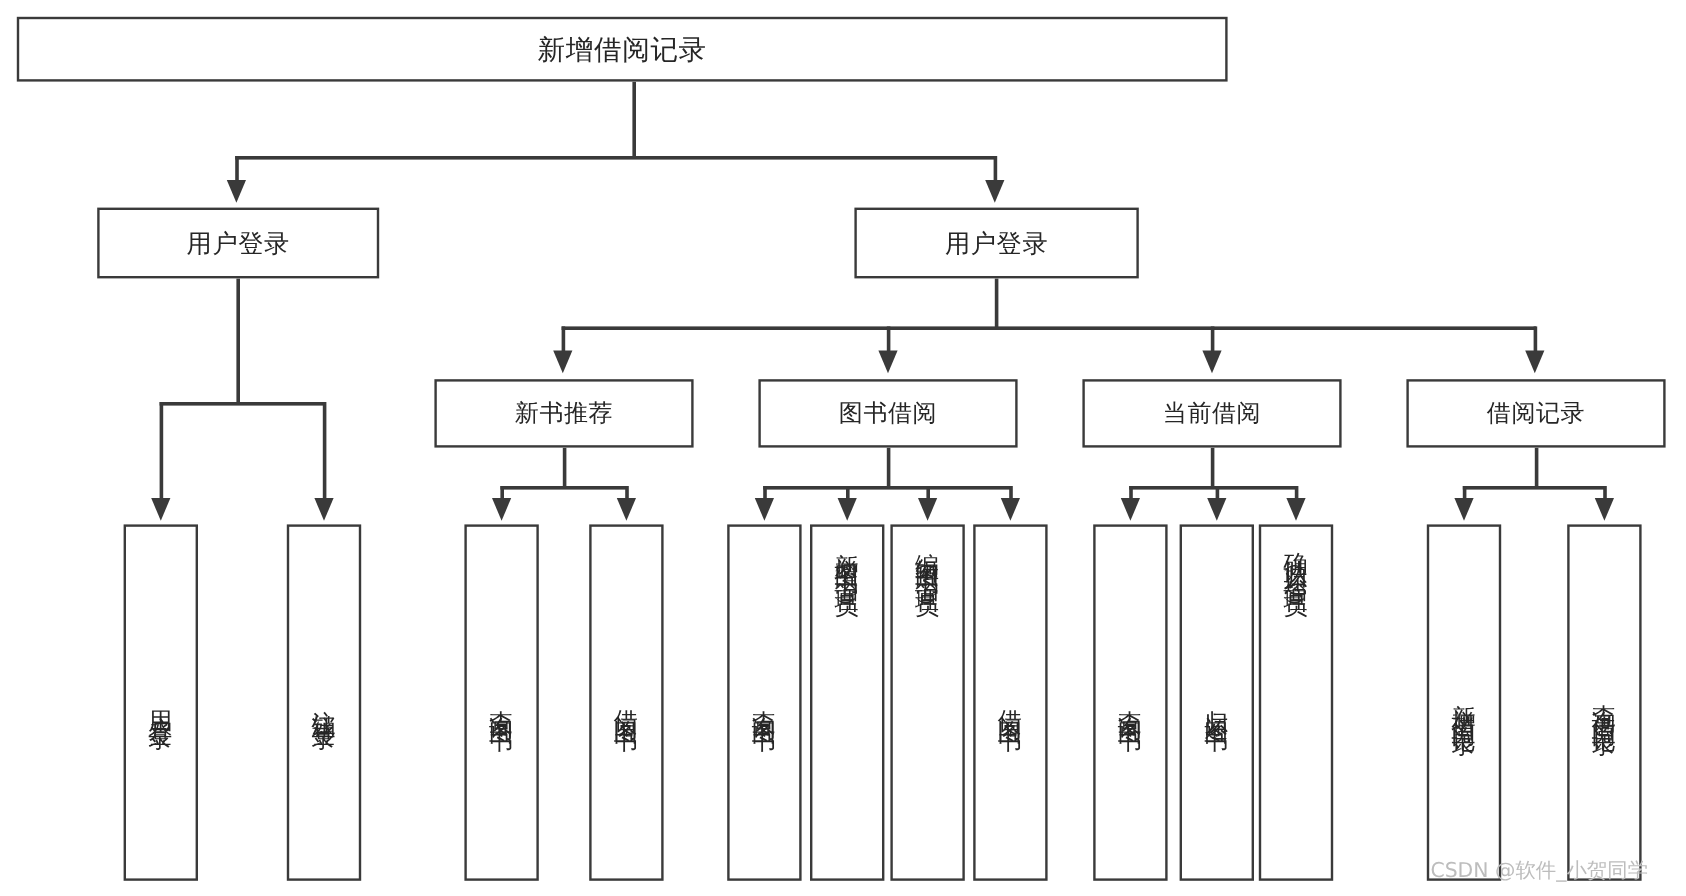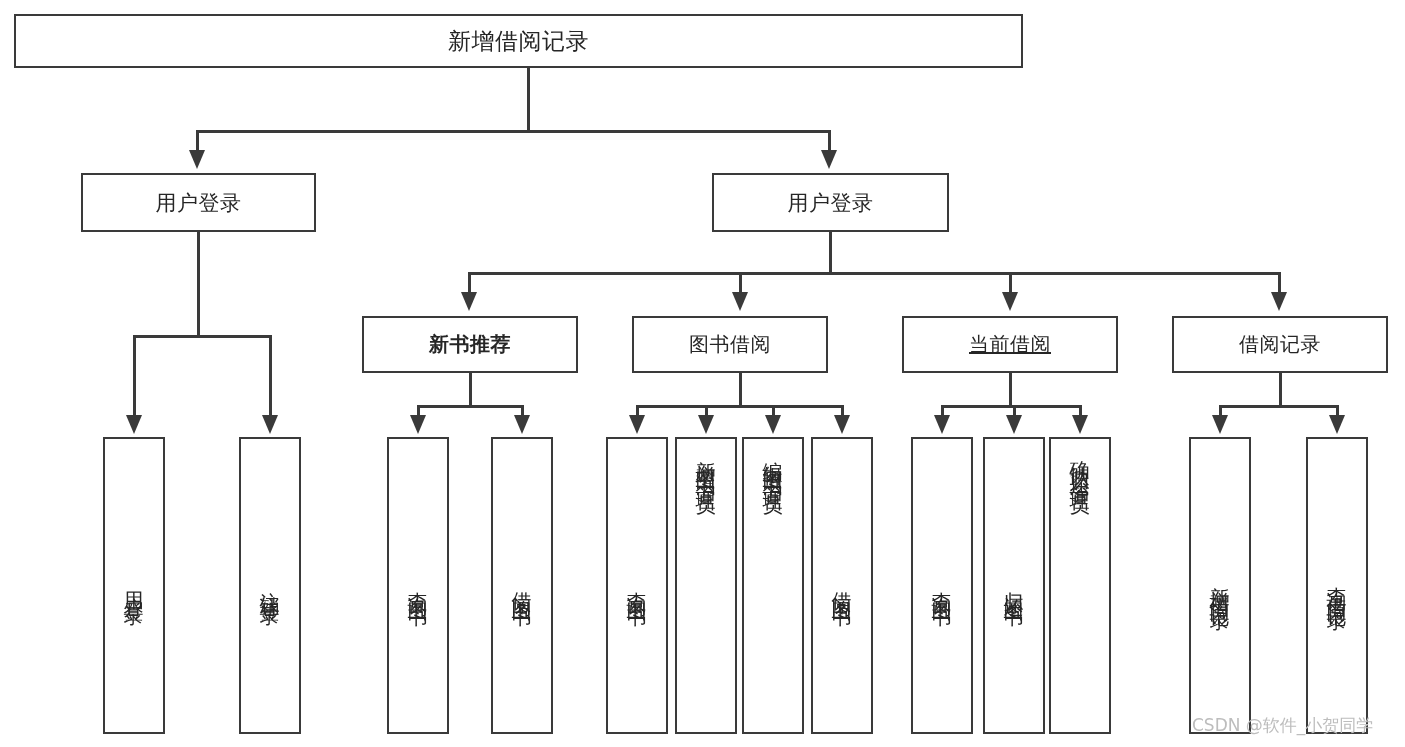--- a/index.html
+++ b/index.html
@@ -138,27 +138,27 @@
 
   <div class="vline" style="left:739px; top:272px; height:22px;"></div>
   <div class="arrow" style="left:732px; top:292px;"></div>
 
   <div class="vline" style="left:1009px; top:272px; height:22px;"></div>
   <div class="arrow" style="left:1002px; top:292px;"></div>
 
   <div class="vline" style="left:1278px; top:272px; height:22px;"></div>
   <div class="arrow" style="left:1271px; top:292px;"></div>
 
-  <div class="node level2" style="left:362px; top:316px; width:216px; height:57px;font-weight:bold;">
+  <div class="node level2" style="left:362px; top:316px; width:216px; height:57px;">
     <span class="label-h">新书推荐</span>
   </div>
-  <div class="node level2" style="left:632px; top:316px; width:196px; height:57px;">
+  <div class="node level2" style="left:632px; top:316px; width:216px; height:57px;">
     <span class="label-h">图书借阅</span>
   </div>
-  <div class="node level2" style="left:902px; top:316px; width:216px; height:57px;text-decoration:underline;">
+  <div class="node level2" style="left:902px; top:316px; width:216px; height:57px;">
     <span class="label-h">当前借阅</span>
   </div>
   <div class="node level2" style="left:1172px; top:316px; width:216px; height:57px;font-family:Liberation Mono, monospace;">
     <span class="label-h">借阅记录</span>
   </div>
 
   <div class="vline" style="left:469px; top:373px; height:34px;"></div>
   <div class="hline" style="left:417px; top:405px; width:106px;"></div>
   <div class="vline" style="left:417px; top:405px; height:12px;"></div>
   <div class="arrow" style="left:410px; top:415px;"></div>

